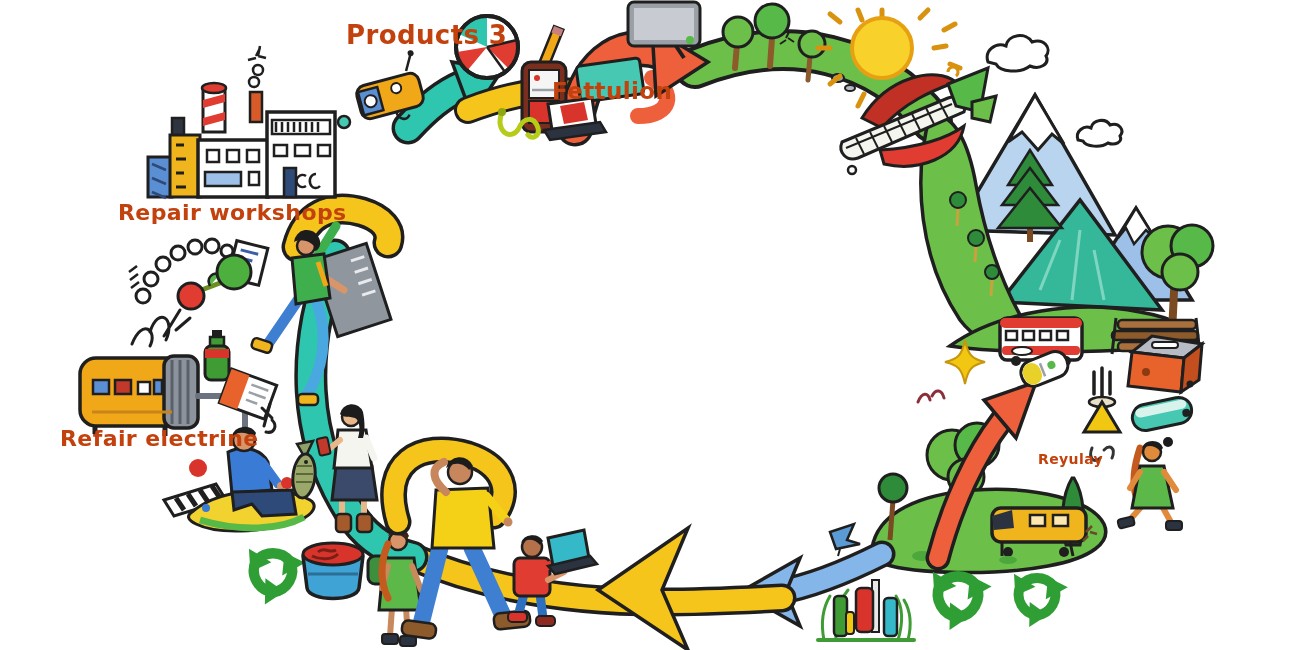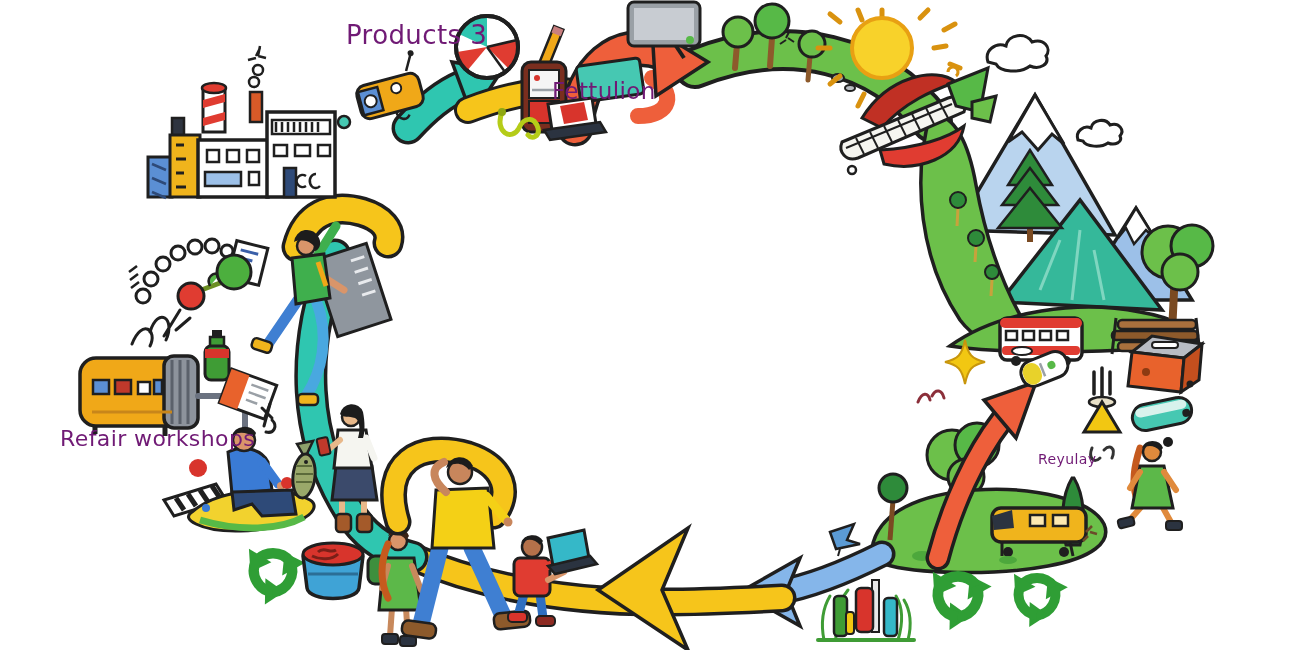--- a/index.html
+++ b/index.html
@@ -1,18 +1,18 @@
 <!DOCTYPE html>
 <html style="--teal-arrow: #2fc6b0; --yellow-arrow: #f6c51b; --orange-red-arrow: #ee5f3b; --blue-arrow: #85b6ea; --grass-green: #6cc04a; --recycle-green: #2f9e35; --sun-yellow: #f8d22a; --outline-ink: #1f1f1f;"><head>
 <meta charset="utf-8">
 <style>
   html,body{margin:0;padding:0;background:#fff}
   .stage{position:relative;width:1300px;height:650px;overflow:hidden;background:#fff;
          font-family:"DejaVu Sans",sans-serif}
-  .lbl{position:absolute;font-weight:400;color:#701a75;letter-spacing:.4px;white-space:nowrap}
+  .lbl{position:absolute;font-weight:700;color:#c2410c;letter-spacing:.4px;white-space:nowrap}
   .lbl-products{left:346px;top:20px;font-size:26px}
   .lbl-production{left:552px;top:78px;font-size:23px}
   .lbl-repair{left:118px;top:200px;font-size:22px}
   .lbl-electronics{left:60px;top:426px;font-size:22px}
   .lbl-recyclables{left:244px;top:584px;font-size:25px}
   .lbl-recycling{left:1038px;top:451px;font-size:14px}
   svg{position:absolute;left:0;top:0}
   .ink{stroke:var(--outline-ink,#1f1f1f)}
 </style>
 </head>
@@ -523,15 +523,16 @@
     <path d="M1140,466 L1164,466 L1173,508 L1132,508 Z" fill="#5cb849" class="ink" stroke-width="3"></path>
     <path d="M1140,472 L1130,488 M1164,472 L1176,490" stroke="#e08a3c" stroke-width="6" stroke-linecap="round"></path>
     <circle cx="1152" cy="452" r="9" fill="#e08a3c" class="ink" stroke-width="2.5"></circle>
     <path d="M1142,448 a11 10 0 0 1 21,0 l-3,3 c-5,-6 -12,-6 -18,-3 Z" fill="#1c1c1c"></path>
     <circle cx="1168" cy="442" r="5" fill="#1c1c1c"></circle>
   </g>
 </svg>
 
   <div class="lbl lbl-products">Products 3</div>
   <div class="lbl lbl-production">Fettulion</div>
-  <div class="lbl lbl-electronics">Refair workshops</div>
+  <div class="lbl lbl-repair">Repair workshops</div>
+  <div class="lbl lbl-electronics">Refair electrine</div>
   <div class="lbl lbl-recycling">Reyulay</div>
 </div>
 
 </body></html>

